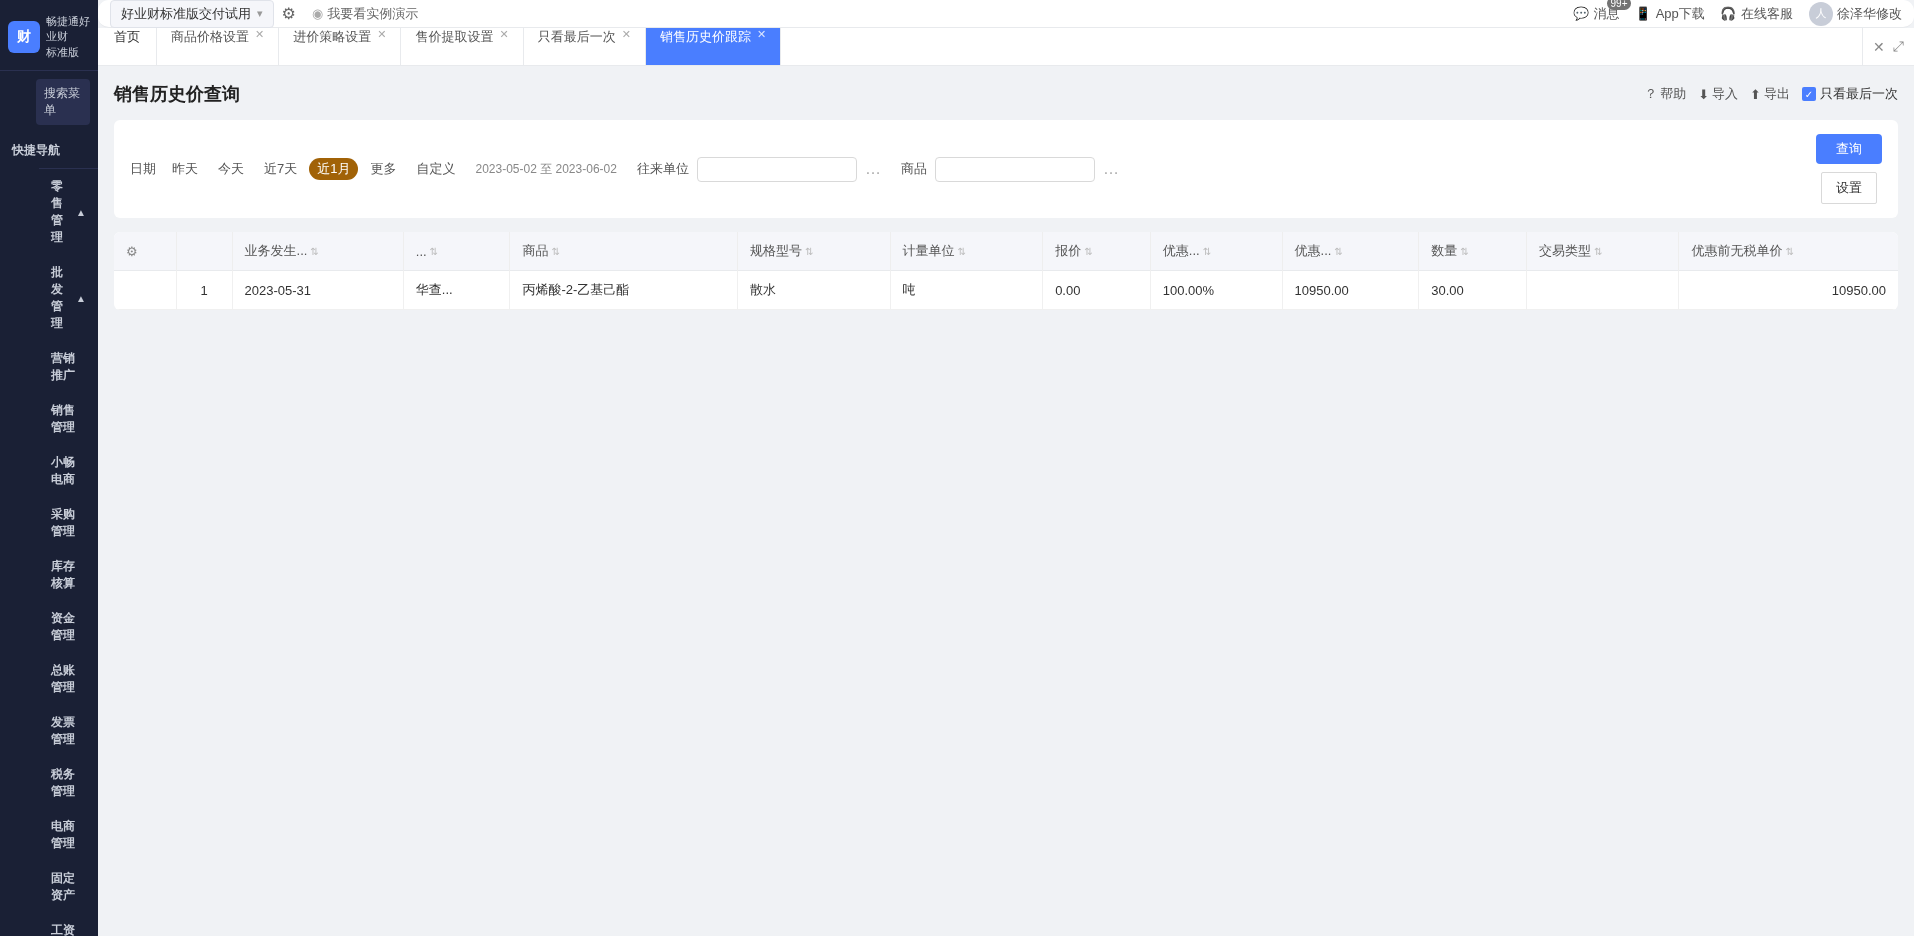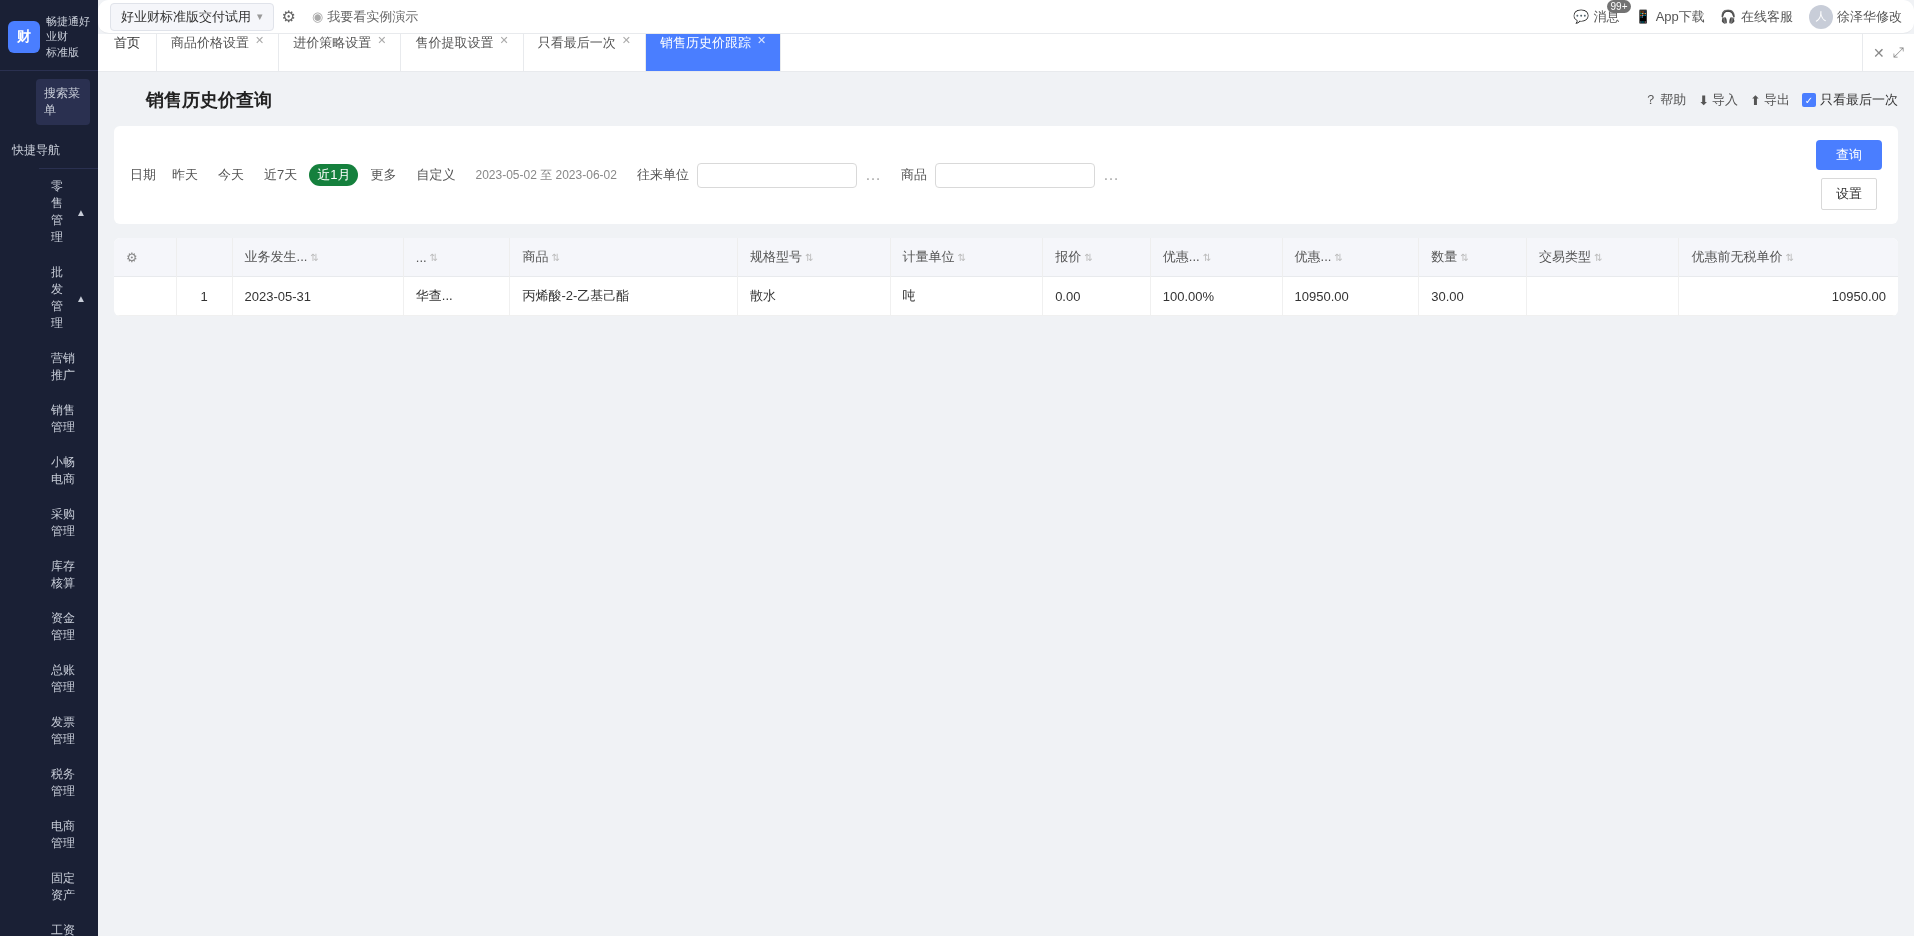--- a/index.html
+++ b/index.html
@@ -9,27 +9,27 @@
     .sidebar { width: 98px; background: #1a2035; color: #c8cdd8; display: flex; flex-direction: column; height: 100%; flex-shrink: 0; }
     .sidebar-logo { padding: 14px 8px 10px; display: flex; align-items: center; gap: 6px; border-bottom: 1px solid #2a3050; }
     .sidebar-logo-icon { width: 32px; height: 32px; background: #4a7eff; border-radius: 6px; display: flex; align-items: center; justify-content: center; color: #fff; font-size: 14px; font-weight: bold; flex-shrink: 0; }
     .sidebar-logo-text { font-size: 11px; color: #c8cdd8; line-height: 1.4; }
     .sidebar-search { padding: 8px 8px; margin-left: 28px; }
     .sidebar-search-btn { width: 100%; background: #2a3050; border: none; border-radius: 4px; color: #c8cdd8; padding: 6px 8px; font-size: 12px; cursor: pointer; text-align: left; }
     .sidebar-section { border-top: 1px solid #2a3050; margin-left: 39px; }
     .sidebar-bottom { margin-top: auto; padding: 8px; border-top: 1px solid #2a3050; display: flex; align-items: center; justify-content: center; }
     .sidebar-settings-icon { color: #7a8499; font-size: 16px; cursor: pointer; }
     .dot-red { width: 8px; height: 8px; background: #ff4d4f; border-radius: 50%; display: inline-block; margin-right: 2px; }
-    .sidebar-nav-row { display: flex; align-items: center; gap: 4px; width: 100%; padding: 9px 12px; cursor: pointer; color: #c8cdd8; font-size: 12px; }
+    .sidebar-nav-row { display: flex; align-items: center; gap: 4px; width: 100%; padding: 9px 12px; cursor: pointer; color: #c8cdd8; font-size: 12px; font-weight: bold; }
 
     
     .main { flex: 1; display: flex; flex-direction: column; background: #f0f2f5; overflow: hidden; }
 
     
-    .topbar { background: #fff; height: 34px; display: flex; align-items: center; padding: 0 12px; border-bottom: 1px solid #e8eaed; gap: 8px; border-radius: 11px; }
+    .topbar { background: #fff; height: 28px; display: flex; align-items: center; padding: 0 12px; border-bottom: 1px solid #e8eaed; gap: 8px; border-radius: 11px; }
     .topbar-module { display: flex; align-items: center; gap: 6px; background: #f5f6fa; border: 1px solid #e0e3ea; border-radius: 4px; padding: 4px 10px; min-width: 160px; cursor: pointer; }
     .topbar-module-text { font-size: 13px; color: #333; flex: 1; }
     .topbar-module-arrow { color: #999; font-size: 11px; }
     .topbar-settings-icon { color: #666; font-size: 16px; cursor: pointer; }
     .topbar-demo { display: flex; align-items: center; gap: 4px; color: #666; font-size: 13px; cursor: pointer; margin-left: 8px; }
     .topbar-demo-icon { color: #aaa; }
     .topbar-right { margin-left: auto; display: flex; align-items: center; gap: 16px; }
     .topbar-msg { display: flex; align-items: center; gap: 4px; color: #555; font-size: 13px; cursor: pointer; position: relative; }
     .badge { background: #737373; color: #fff; font-size: 10px; border-radius: 10px; padding: 1px 4px; position: absolute; top: -8px; right: -12px; }
     .topbar-app { display: flex; align-items: center; gap: 4px; color: #555; font-size: 13px; cursor: pointer; }
@@ -44,33 +44,33 @@
     .tab.active { background: #4a7eff; color: #fff; }
     .tab-close { font-size: 11px; color: #aaa; cursor: pointer; }
     .tab.active .tab-close { color: rgba(255,255,255,0.8); }
     .tab-spacer { flex: 1; }
     .tab-window-controls { display: flex; align-items: center; gap: 8px; padding: 0 10px; border-left: 1px solid #e8eaed; }
     .win-btn { cursor: pointer; color: #888; font-size: 14px; }
 
     
     .page { flex: 1; overflow: auto; padding: 16px; }
     .page-header { display: flex; align-items: center; justify-content: space-between; margin-bottom: 14px; }
-    .page-title { font-size: 18px; font-weight: 600; color: #222; margin-left: 32px; }
+    .page-title { font-size: 18px; font-weight: 600; color: #222; }
     .page-actions { display: flex; align-items: center; gap: 12px; }
     .page-action-link { display: flex; align-items: center; gap: 3px; color: #555; font-size: 13px; cursor: pointer; }
     .checkbox-label { display: flex; align-items: center; gap: 4px; font-size: 13px; color: #333; cursor: pointer; }
     .checkbox-blue { width: 14px; height: 14px; background: #4a7eff; border-radius: 2px; display: inline-flex; align-items: center; justify-content: center; color: #fff; font-size: 10px; }
 
     
     .filter-bar { background: #fff; border-radius: 6px; padding: 14px 16px; margin-bottom: 14px; display: flex; align-items: center; gap: 20px; flex-wrap: wrap; }
     .filter-group { display: flex; align-items: center; gap: 8px; }
     .filter-label { color: #555; font-size: 13px; white-space: nowrap; }
     .filter-date-opts { display: flex; gap: 4px; align-items: center; }
     .filter-date-opt { padding: 2px 8px; border-radius: 12px; cursor: pointer; font-size: 13px; color: #555; }
-    .filter-date-opt.active { background: #15803d; color: #fff; }
+    .filter-date-opt.active { background: #a16207; color: #fff; }
     .filter-date-range { font-size: 12px; color: #888; margin-left: 4px; }
     .filter-input { border: 1px solid #d9d9d9; border-radius: 4px; padding: 4px 8px; font-size: 13px; width: 160px; color: #333; outline: none; }
     .filter-dots { color: #aaa; font-size: 16px; cursor: pointer; }
     .filter-spacer { flex: 1; }
     .btn-query { background: #4a7eff; color: #fff; border: none; border-radius: 4px; padding: 6px 20px; font-size: 13px; cursor: pointer; }
     .btn-settings { background: #fff; color: #333; border: 1px solid #d9d9d9; border-radius: 2px; padding: 6px 14px; font-size: 13px; cursor: pointer; margin-top: 4px; }
 
     
     .table-container { background: #fff; border-radius: 6px; overflow: auto; }
     table { width: 100%; border-collapse: collapse; font-size: 13px; }

